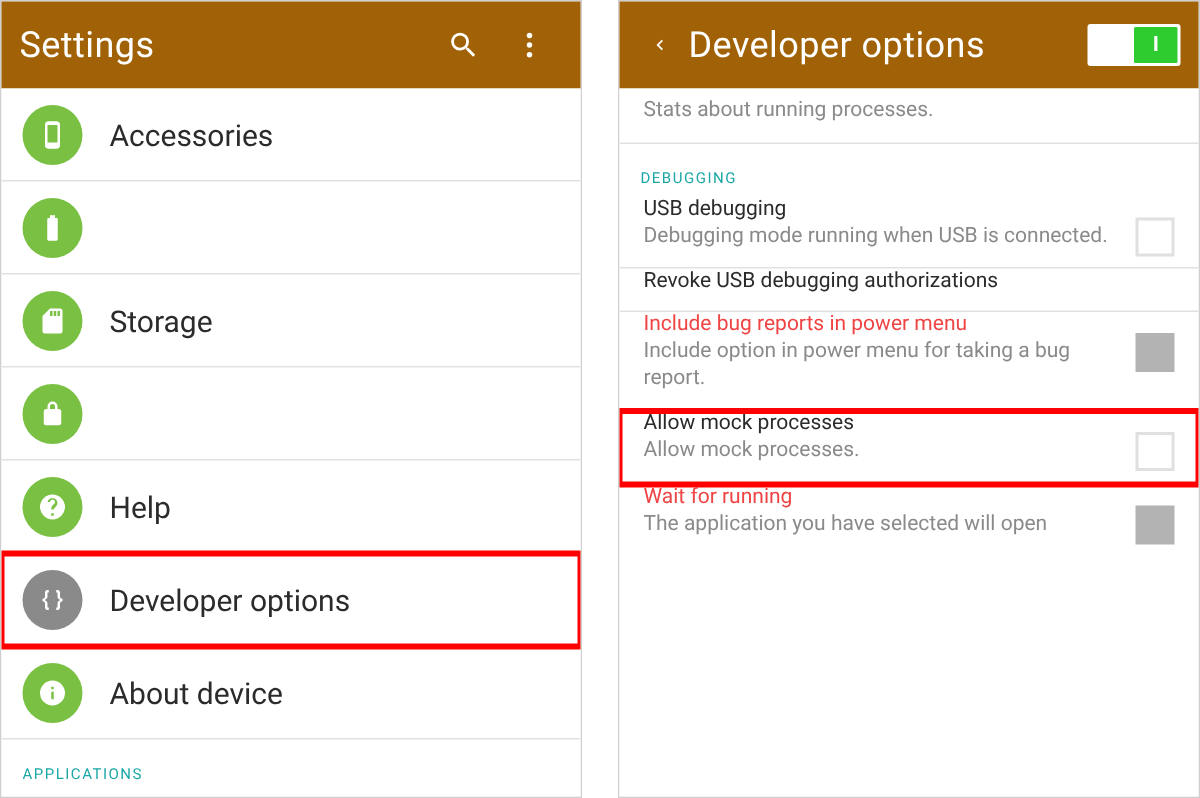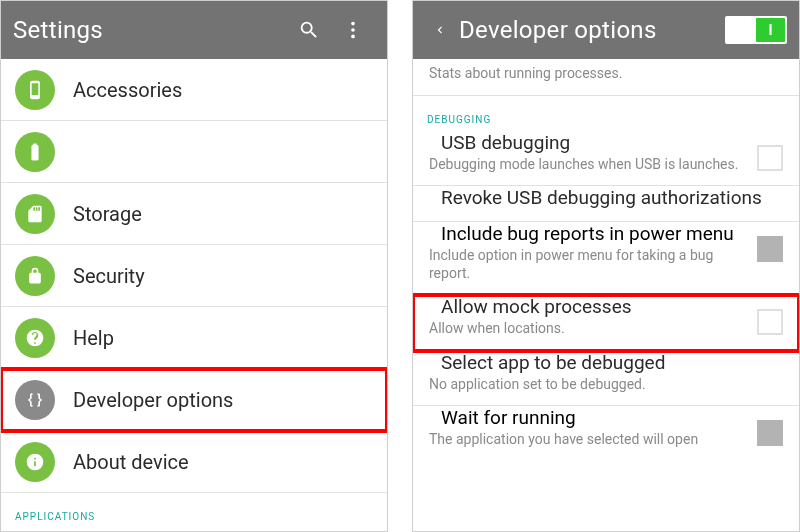--- a/index.html
+++ b/index.html
@@ -1,21 +1,21 @@
 <!DOCTYPE html>
 <html><head>
 <meta charset="utf-8">
 <style>
   * { box-sizing: border-box; margin: 0; padding: 0; }
   html, body { width: 800px; height: 532px; font-family: Roboto, "Helvetica Neue", Arial, sans-serif; background: #fff; }
   body { display: flex; }
   .gap { width: 24px; flex: 0 0 24px; background: #fff; }
   .phone { flex: 1 1 0; border: 1px solid #cfcfcf; display: flex; flex-direction: column; min-width: 0; }
   
-  .actionbar { background: #737373; color: #fff; height: 58px; display: flex; align-items: center; padding: 0 12px; }
+  .actionbar { background: #a16207; color: #fff; height: 58px; display: flex; align-items: center; padding: 0 12px; }
   .actionbar .title { font-size: 24px; font-weight: 400; flex: 1 1 auto; letter-spacing: .3px; }
   .ab-icon { width: 44px; height: 44px; display: flex; align-items: center; justify-content: center; }
   .ab-icon svg { fill: #fff; }
   .back-chev { width: 30px; height: 44px; display:flex; align-items:center; justify-content:center; margin-right:4px; }
   
   .toggle { width: 62px; height: 28px; background:#fff; border-radius:2px; display:flex; padding:2px; }
   .toggle .track { flex:1 1 auto; display:flex; }
   .toggle .half { flex:1 1 50%; display:flex; align-items:center; justify-content:center; font-size:14px; font-weight:700; }
   .toggle .on { background:#2ecc2e; color:#fff; border-radius:1px; }
   .toggle .off { background:#fff; color:transparent; }
@@ -25,23 +25,23 @@
   .row:last-child { border-bottom:none; }
   .row .circle { width:40px; height:40px; border-radius:50%; display:flex; align-items:center; justify-content:center; margin-right:18px; flex:0 0 40px; }
   .row .circle.green { background:#7ac143; }
   .row .circle.gray  { background:#8a8a8a; }
   .row .circle svg { fill:#fff; }
   .row .label { font-size:20px; color:#2b2b2b; }
   .section-header { font-size:10px; letter-spacing:1px; color:#1aa7a5; padding:18px 14px 6px; text-transform:uppercase; }
   .highlight { outline:4px solid #ff0000; outline-offset:-2px; }
   
   .drow { padding:0 16px 12px; border-bottom:1px solid #e1e1e1; position:relative; }
-  .drow .dtitle { font-size:19px; color:#2b2b2b;margin-left:12px; }
+  .drow .dtitle { font-size:14px; color:#2b2b2b; }
   .drow .dsub { font-size:14px; color:#8a8a8a; margin-top:2px; line-height:1.25; padding-right:44px; }
-  .drow.disabled .dtitle { color:#000000; }
+  .drow.disabled .dtitle { color:#ef4444; }
   .drow .chk { position:absolute; right:16px; top:14px; width:26px; height:26px; }
   .drow .chk.light { border:2px solid #e0e0e0; background:#fff; }
   .drow .chk.dark  { background:#b3b3b3; }
   .drow.cut-top { border-top:none; } 
 </style>
 </head>
 <body>
 
 <div class="phone">
   <div class="actionbar">
@@ -83,21 +83,20 @@
           </svg>
         </span>
       <span class="label">Storage</span>
     </div>
     <div class="row">
       <span class="circle green">
           <svg width="20" height="20" viewBox="0 0 24 24">
             <path d="M17 8h-1V6a4 4 0 0 0-8 0v2H7a2 2 0 0 0-2 2v9a2 2 0 0 0 2 2h10a2 2 0 0 0 2-2v-9a2 2 0 0 0-2-2zM10 6a2 2 0 0 1 4 0v2h-4z"></path>
           </svg>
         </span>
-      <span class="label">Security</span>
     </div>
     <div class="row">
       <span class="circle green">
           <svg width="20" height="20" viewBox="0 0 24 24">
             <path d="M12 2a10 10 0 1 0 10 10A10 10 0 0 0 12 2zm1 17h-2v-2h2zm2.07-7.75-.9.92A3.4 3.4 0 0 0 13 14h-2v-.5a4 4 0 0 1 1.17-2.83l1.24-1.26A2 2 0 1 0 10 8H8a4 4 0 1 1 7.07 3.25z"></path>
           </svg>
         </span>
       <span class="label">Help</span>
     </div>
     <div class="row highlight">
@@ -139,44 +138,40 @@
   </div>
   <div class="list">
     <div class="drow cut-top" style="padding-top:4px;">
 
       <div class="dsub">Stats about running processes.</div>
     </div>
     <div class="section-header" style="color:#1aa7a5">DEBUGGING</div>
 
     <div class="drow">
       <div class="dtitle">USB debugging</div>
-      <div class="dsub">Debugging mode launches when USB is launches.</div>
+      <div class="dsub">Debugging mode running when USB is connected.</div>
       <div class="chk light"></div>
     </div>
 
     <div class="drow">
       <div class="dtitle">Revoke USB debugging authorizations</div>
     </div>
 
     <div class="drow disabled">
       <div class="dtitle">Include bug reports in power menu</div>
       <div class="dsub">Include option in power menu for taking a bug report.</div>
       <div class="chk dark"></div>
     </div>
 
     <div class="drow highlight">
       <div class="dtitle">Allow mock processes</div>
-      <div class="dsub">Allow when locations.</div>
+      <div class="dsub">Allow mock processes.</div>
       <div class="chk light"></div>
     </div>
 
-    <div class="drow">
-      <div class="dtitle">Select app to be debugged</div>
-      <div class="dsub">No application set to be debugged.</div>
-    </div>
 
     <div class="drow disabled" style="border-bottom:none">
       <div class="dtitle">Wait for running</div>
       <div class="dsub">The application you have selected will open</div>
       <div class="chk dark"></div>
     </div>
   </div>
 </div>
 
 </body></html>

